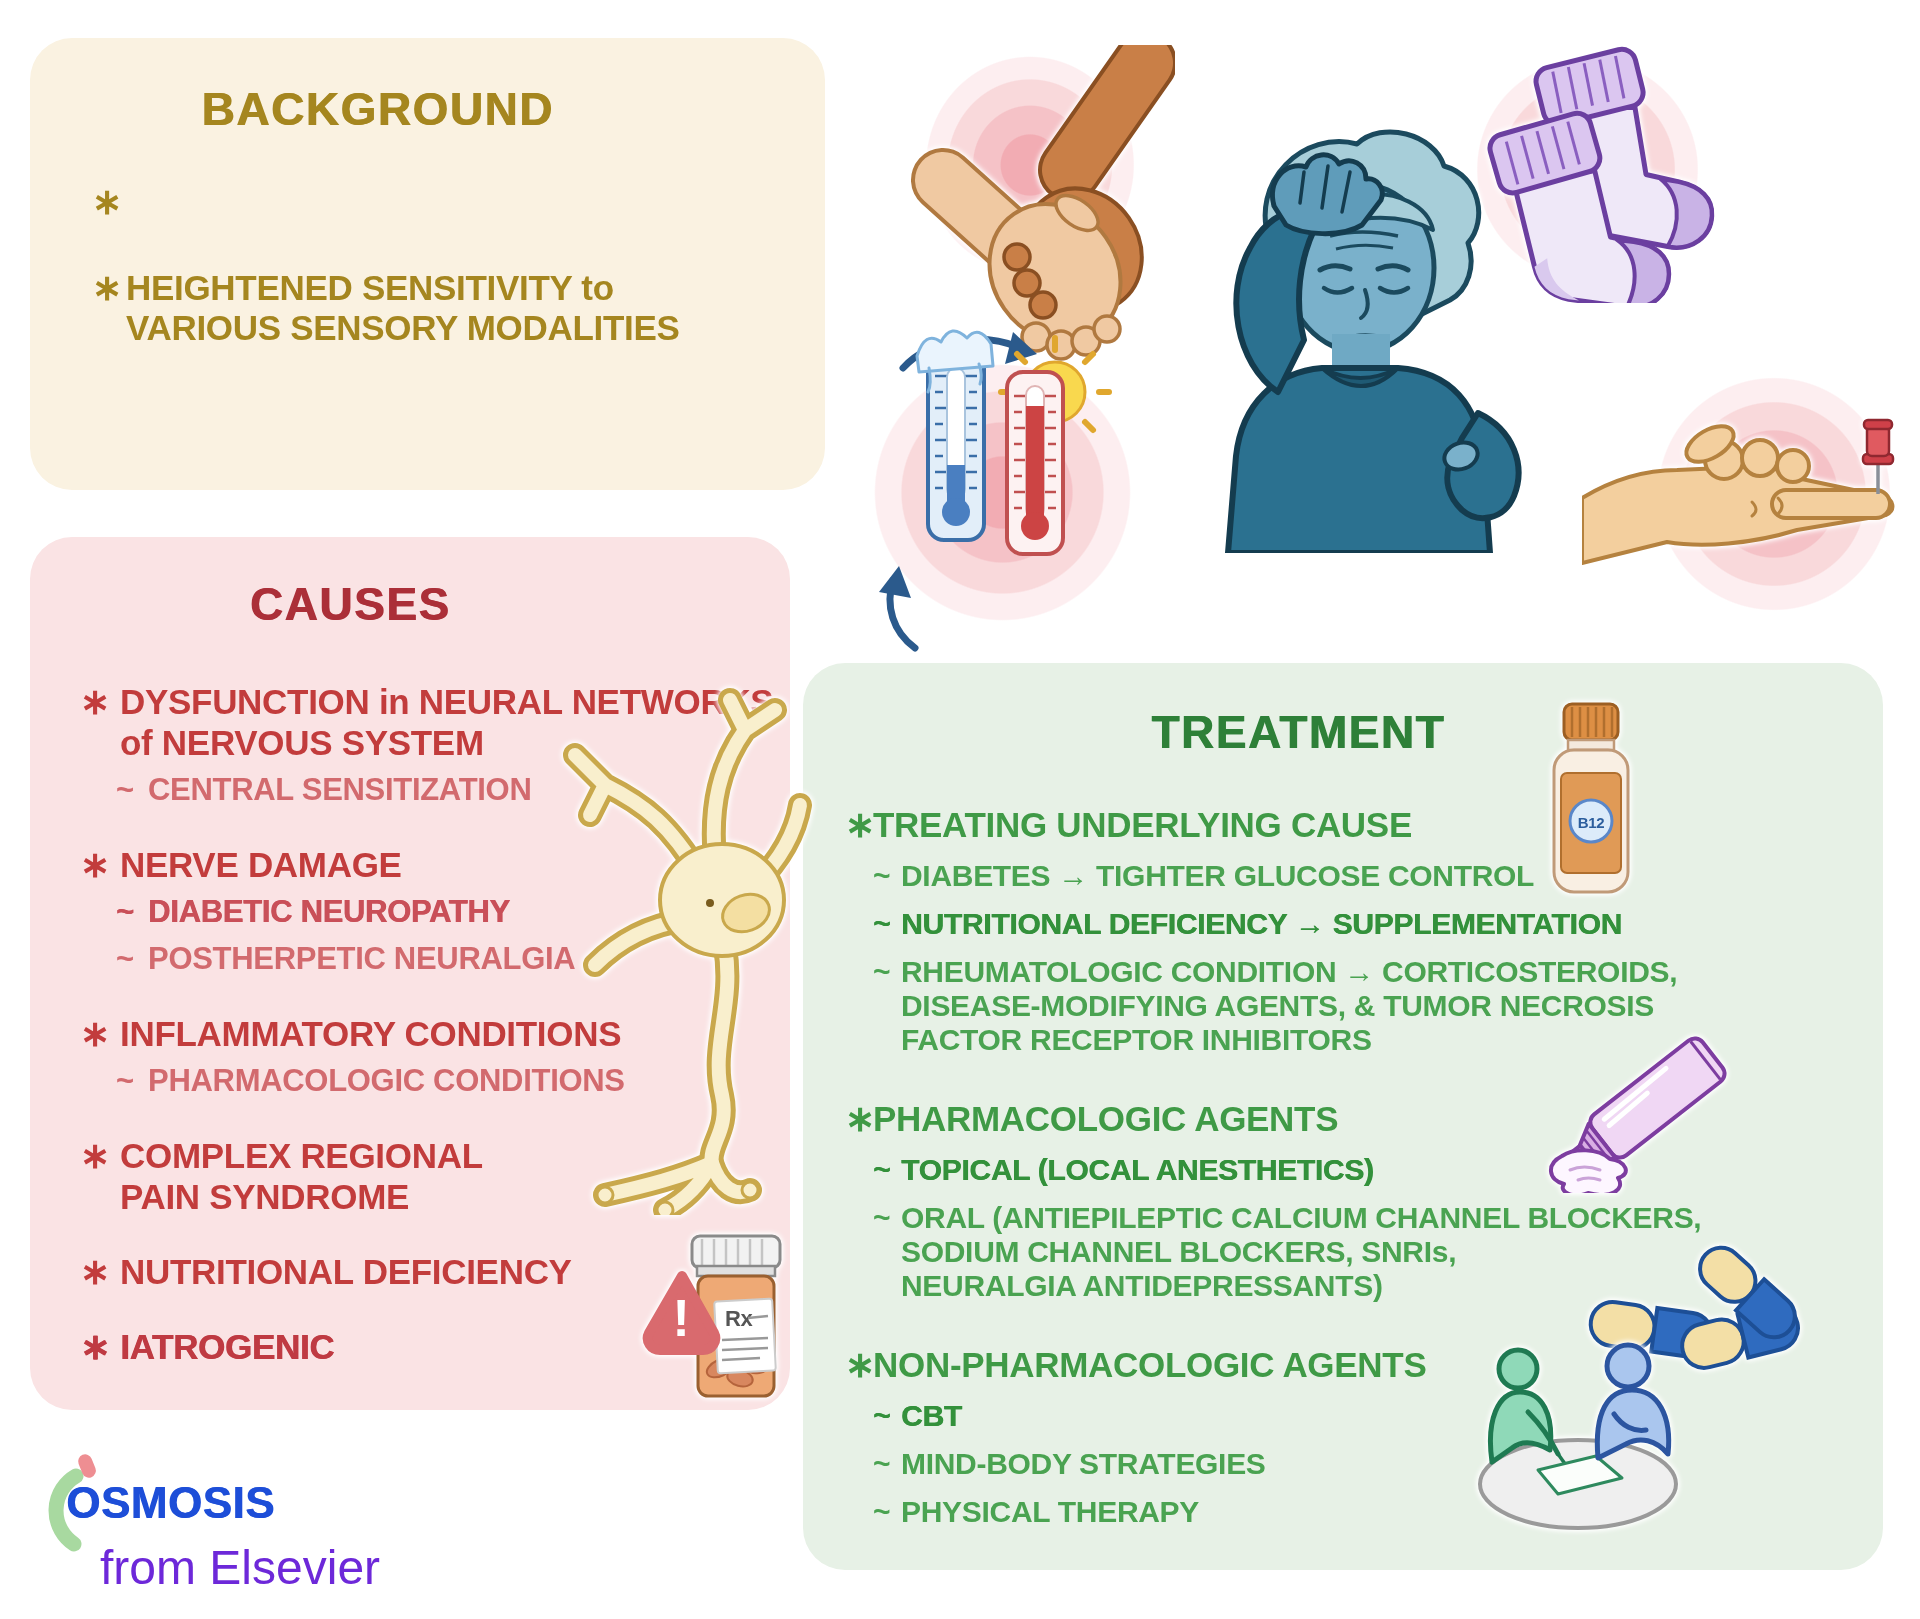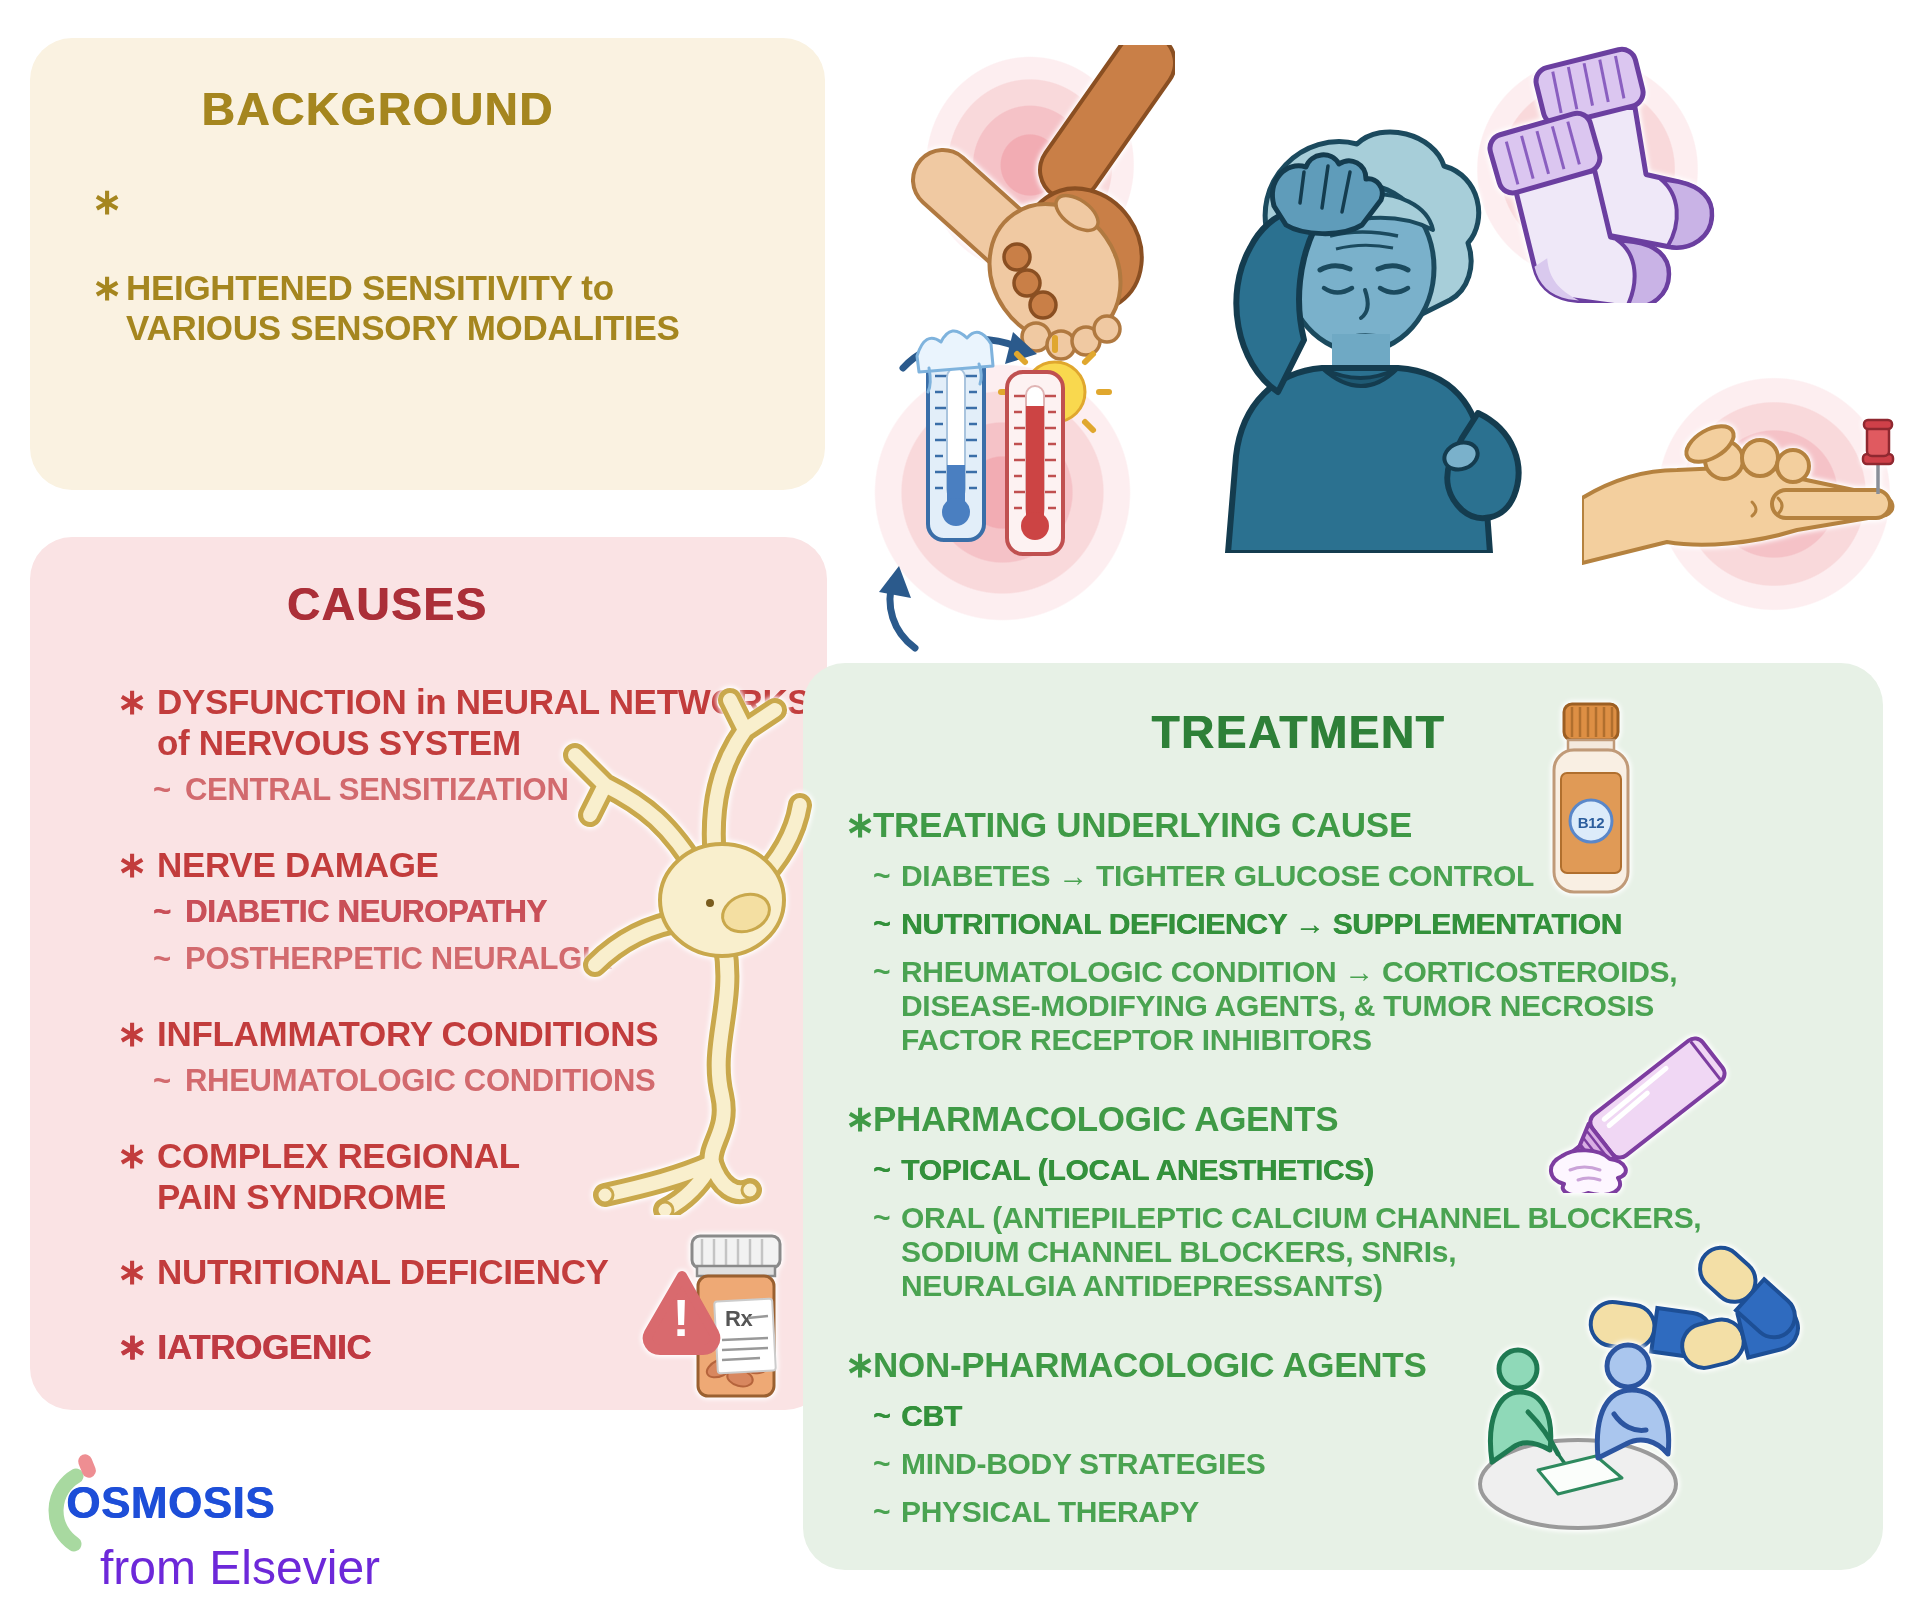--- a/index.html
+++ b/index.html
@@ -1,20 +1,20 @@
 <!DOCTYPE html>
 <html><head>
 <meta charset="utf-8">
 <style>
   html,body{margin:0;padding:0;background:#fff;}
   .page{position:relative;width:1920px;height:1619px;background:#ffffff;overflow:hidden;
         font-family:"Liberation Sans",sans-serif;font-weight:700;letter-spacing:-0.3px;}
   .panel{position:absolute;border-radius:42px;}
   .panel-bg{left:30px;top:38px;width:795px;height:452px;background:#faf2e1;}
-  .panel-causes{left:30px;top:537px;width:760px;height:873px;background:#fae3e4;padding-left:37px;}
+  .panel-causes{left:30px;top:537px;width:760px;height:873px;background:#fae3e4;}
   .panel-treat{left:803px;top:663px;width:1080px;height:907px;background:#e7f1e6;}
 
   .sec-title{font-size:46px;letter-spacing:1.5px;text-align:center;
              text-shadow:0.9px 0 currentColor;}
   .t-bg{color:#a5861f;margin:44px 130px 0 30px;}
   .t-causes{color:#ab2f38;margin:40px 150px 0 30px;}
   .t-treat{color:#2e8038;margin:42px 120px 0 30px;}
 
   .row{display:flex;align-items:flex-start;}
   .mk{flex:0 0 auto;}
@@ -104,21 +104,21 @@
           <div class="txt">POSTHERPETIC NEURALGIA</div>
           </div>
       </div>
       <div class="c-item">
         <div class="row main">
             <span class="mk">∗</span>
           <div class="txt">INFLAMMATORY CONDITIONS</div>
           </div>
         <div class="row sub">
             <span class="mk">~</span>
-          <div class="txt">RHEUMATOLOGIC CONDITIONS</div>
+          <div class="txt">PHARMACOLOGIC CONDITIONS</div>
           </div>
       </div>
       <div class="c-item">
         <div class="row main">
             <span class="mk">∗</span>
           <div class="txt">COMPLEX REGIONAL
 PAIN SYNDROME</div>
           </div>
       </div>
       <div class="c-item">

